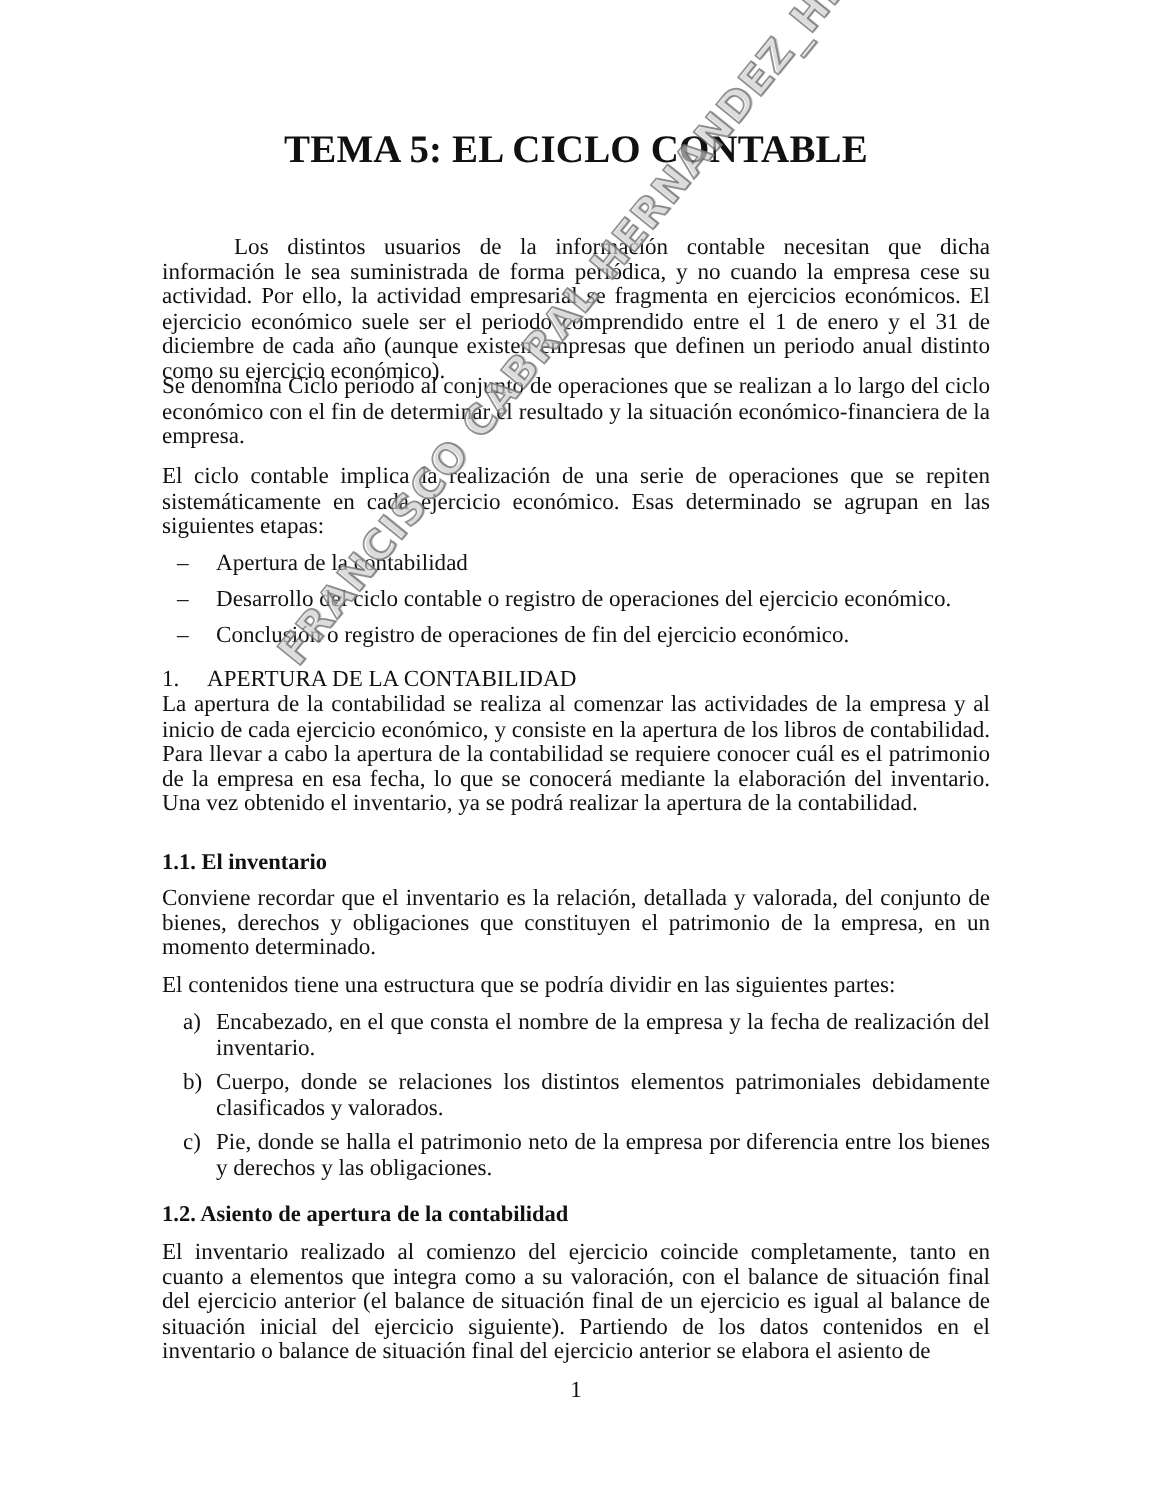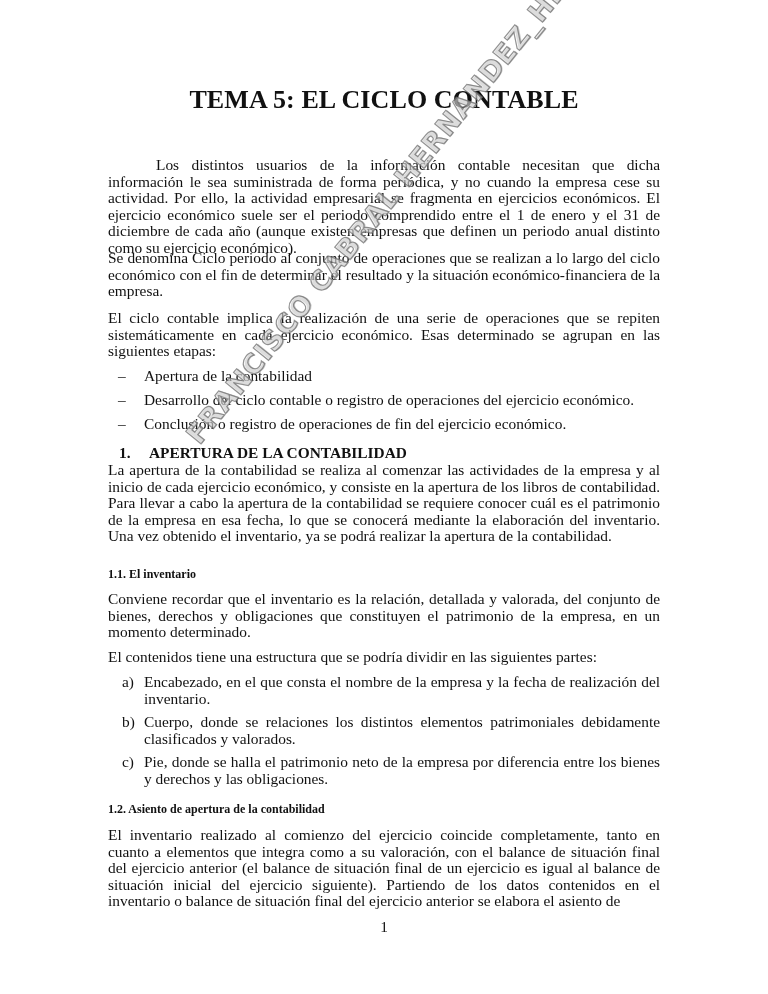--- a/index.html
+++ b/index.html
@@ -61,30 +61,29 @@
     .ol .mark { left: 14px; }
     .ol .txt {
       left: 36px;
       width: 516px;
       text-align: justify;
       text-align-last: left;
     }
     .h1 {
       position: absolute;
       left: 0;
-      font-weight: bold;
+      font-weight: normal;
       font-size: 15.4px;
-      margin-left: 11px;
     }
     .h1 .num { display: inline-block; width: 30px; }
     .h2 {
       position: absolute;
       left: 0;
       font-weight: bold;
-      font-size: 12px;
+      font-size: 15px;
     }
     .pagenum {
       position: absolute;
       left: 0;
       width: 552px;
       text-align: center;
       font-size: 15.4px;
       top: 918px;
     }
     .watermark {

